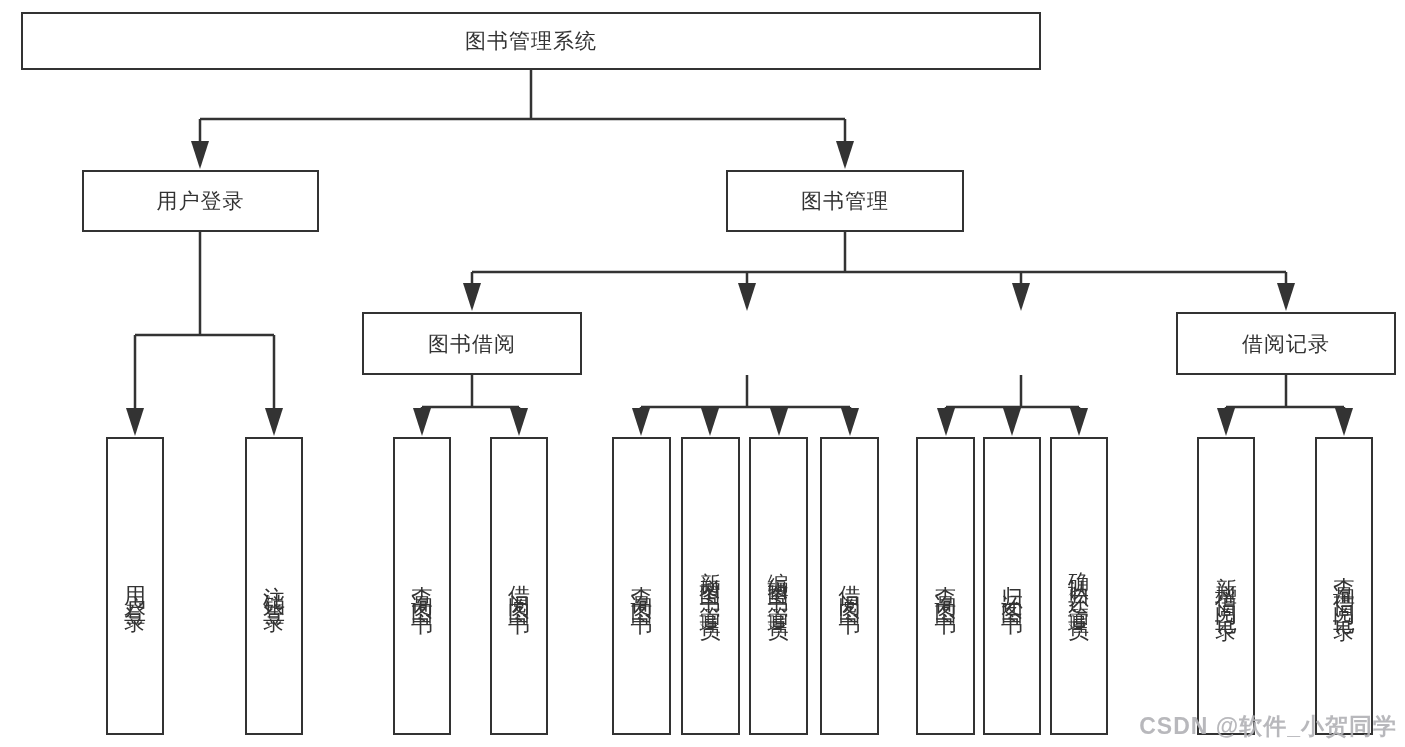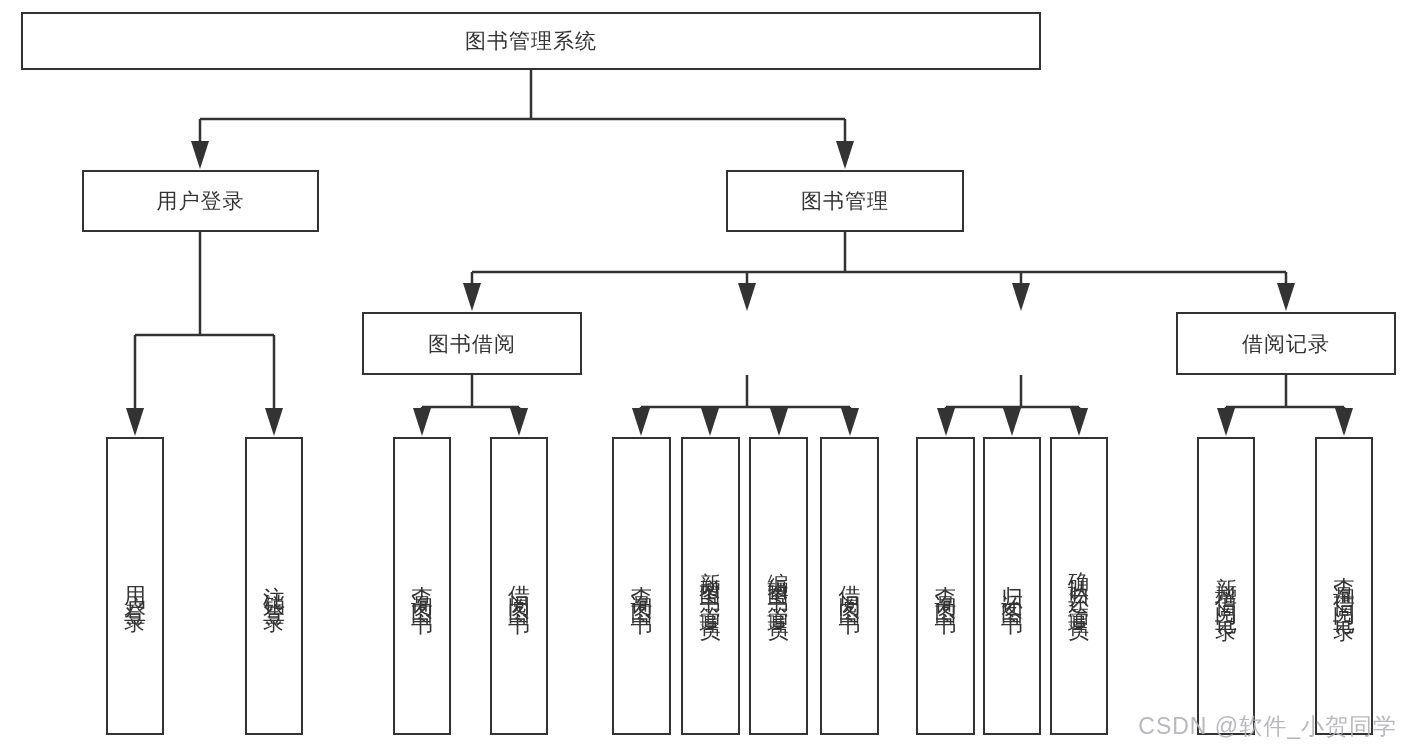--- a/index.html
+++ b/index.html
@@ -53,20 +53,21 @@
   .watermark {
     position: absolute;
     right: 8px;
     bottom: 5px;
     font-size: 23px;
     color: var(--watermark-color, #b3b3b7);
     opacity: 0.92;
     z-index: 5;
     letter-spacing: 1px;
     white-space: nowrap;
+    font-weight: bold;
   }
 </style>
 </head>
 <body>
 
 <div class="chart">
 
   <svg class="connectors" width="1405" height="747" viewBox="0 0 1405 747" aria-hidden="true">
     <g>
       <path d="M531 70 V119 M200 119 H845 M200 119 V145 M845 119 V145"></path>

